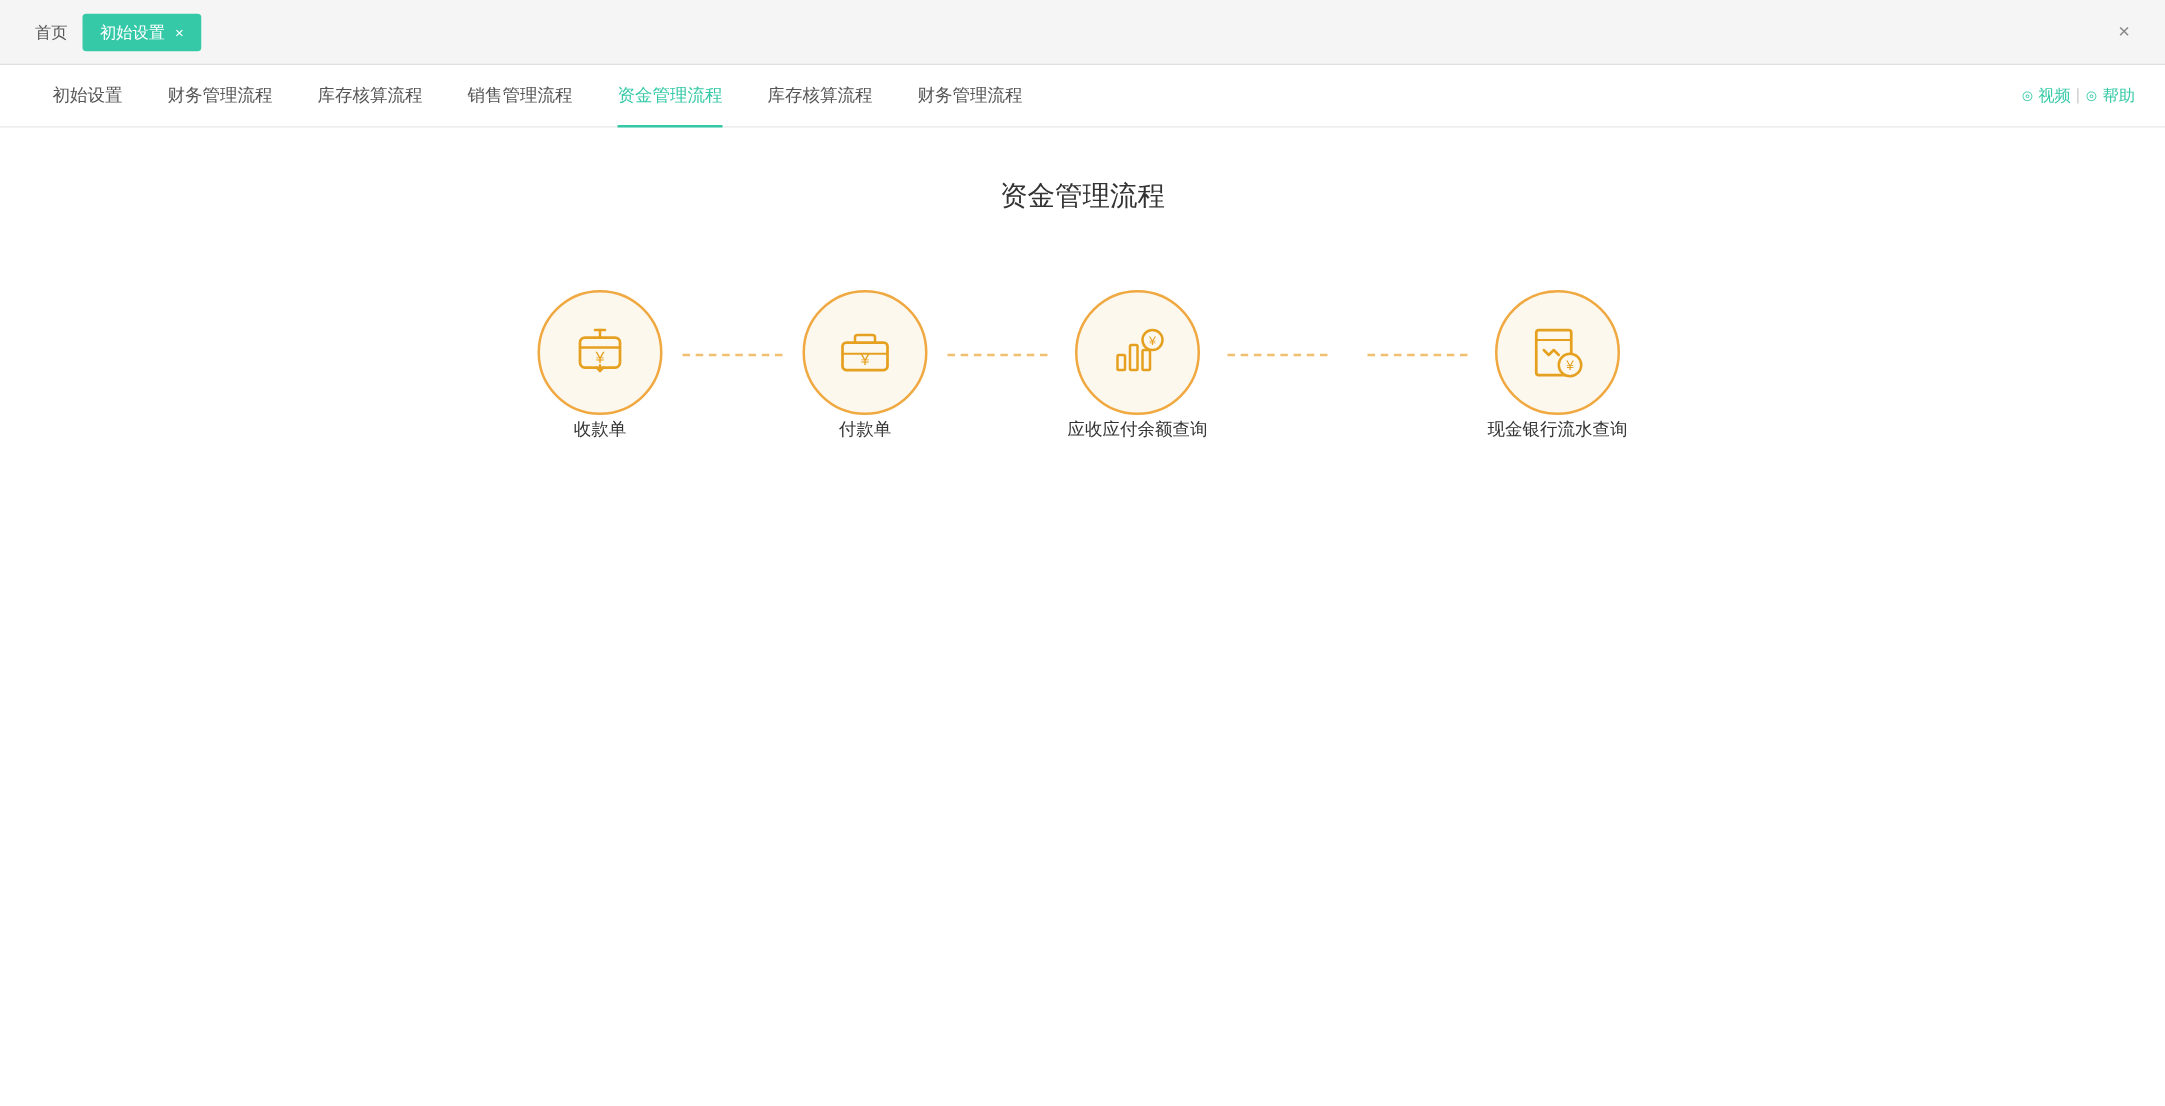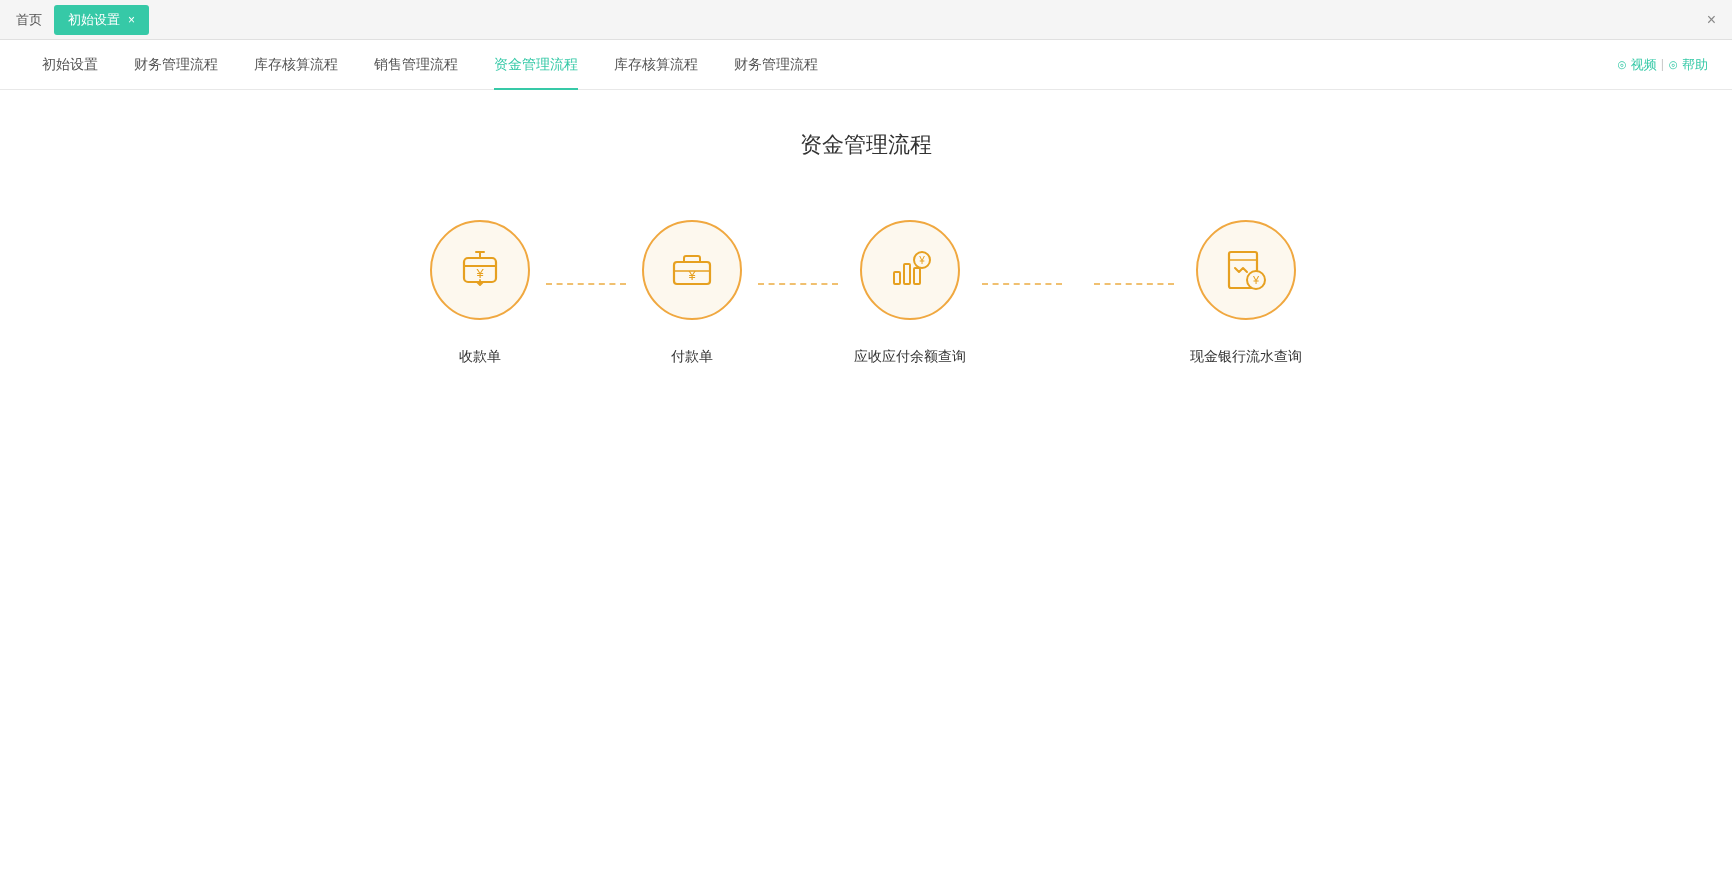--- a/index.html
+++ b/index.html
@@ -2,24 +2,24 @@
 <html><head>
   <meta charset="utf-8">
   <style>
     * { margin: 0; padding: 0; box-sizing: border-box; }
     body { font-family: "Microsoft YaHei", "PingFang SC", sans-serif; background: #fff; width: 1732px; height: 885px; overflow: hidden; }
 
     
     .top-bar {
       display: flex;
       align-items: center;
-      height: 40px;
+      height: 52px;
       background: #f5f5f5;
       border-bottom: 1px solid #e0e0e0;
-      padding: 0 4px;
+      padding: 0 16px;
     }
     .top-bar-home {
       color: #555;
       font-size: 13px;
       padding: 0 12px;
       cursor: pointer;
     }
     .top-bar-tab {
       display: flex;
       align-items: center;
@@ -126,21 +126,21 @@
       background: #fdf8ee;
       display: flex;
       align-items: center;
       justify-content: center;
     }
     .flow-circle svg {
       width: 52px;
       height: 52px;
     }
     .flow-label {
-      margin-top: 28px;
+      margin-top: 3px;
       font-size: 14px;
       color: #333;
       text-align: center;
     }
     .flow-connector {
       display: flex;
       align-items: center;
       padding: 0 16px;
       margin-bottom: 18px;
     }

